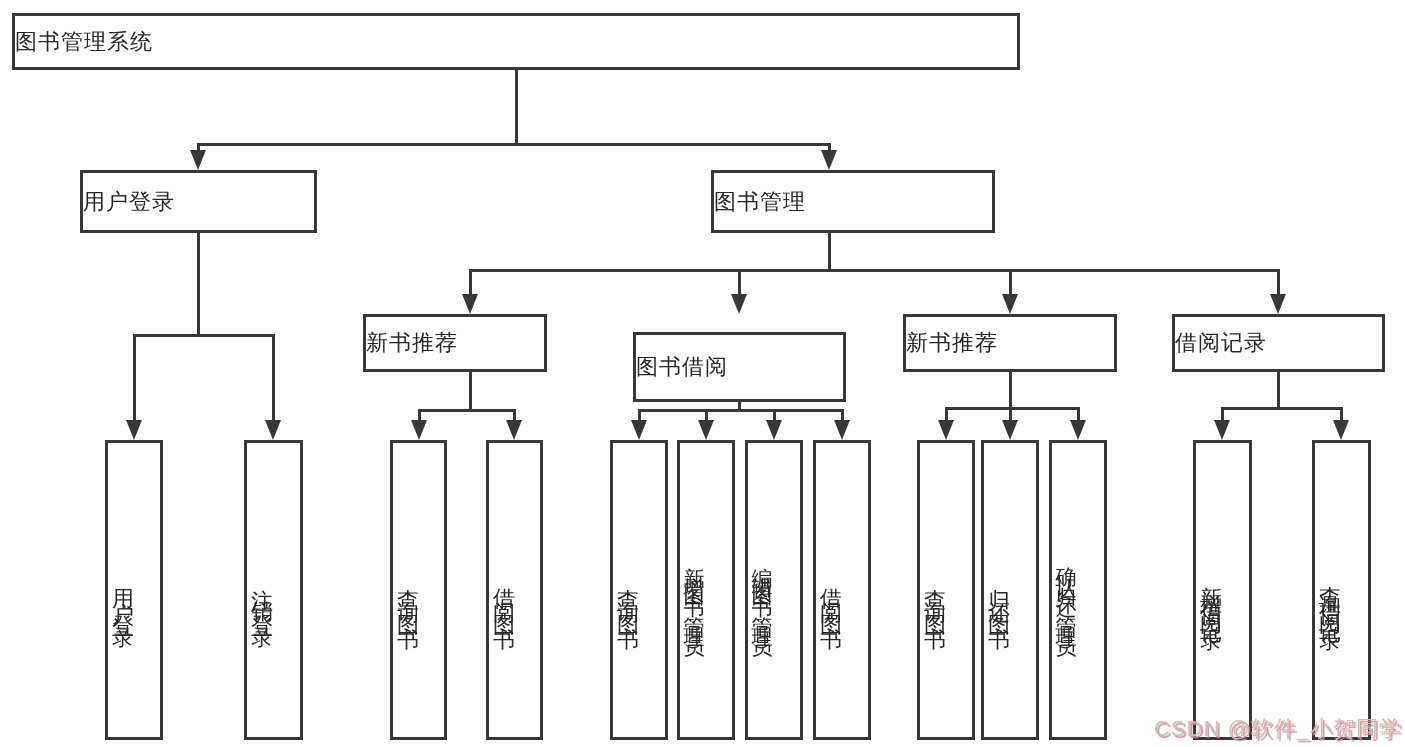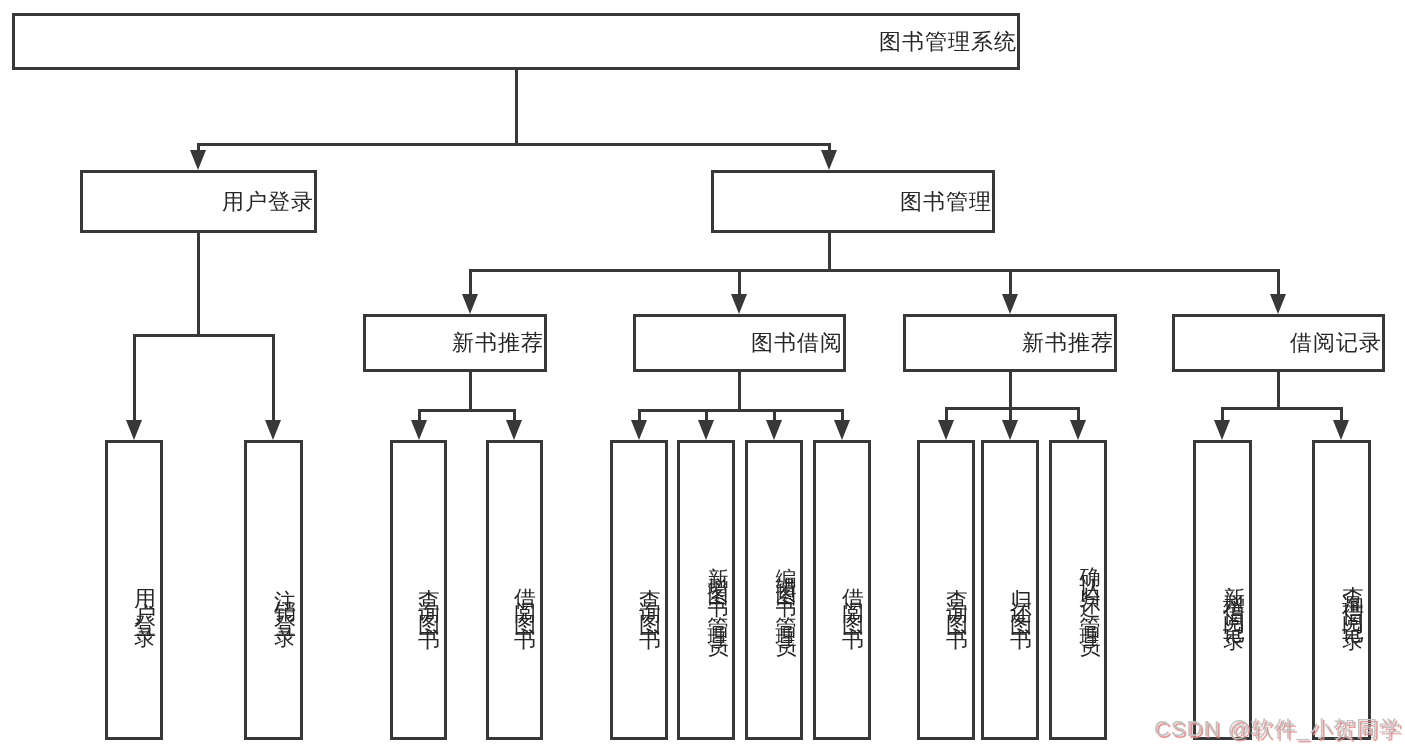--- a/index.html
+++ b/index.html
@@ -23,21 +23,21 @@
     shape-rendering: crispEdges;
   }
   #connectors .a { fill: var(--line, #383838); stroke: none; }
   .box {
     position: absolute;
     z-index: 1;
     border: 3px solid var(--line, #383838);
     background: #fff;
     display: flex;
     align-items: center;
-    justify-content: flex-end;
+    justify-content: flex-start;
     font-size: 22px;
     letter-spacing: 1px;
     color: var(--text, #262626);
   }
   .leaf { top: 440px; height: 300px; }
   .v { writing-mode: vertical-rl; text-orientation: mixed; letter-spacing: 13px; margin-bottom: -13px; }
   .v6 { letter-spacing: 9px; margin-bottom: -9px; }
   .v9 { letter-spacing: 10px; margin-bottom: -10px; font-size: 21px; }
   #watermark {
     position: absolute;
@@ -95,21 +95,21 @@
   <div class="box" style="left:80px;top:170px;width:237px;height:63px">
     <span>用户登录</span>
   </div>
   <div class="box" style="left:711px;top:170px;width:284px;height:63px">
     <span>图书管理</span>
   </div>
 
   <div class="box" style="left:363px;top:314px;width:184px;height:58px">
     <span>新书推荐</span>
   </div>
-  <div class="box" style="left:633px;top:314px;width:213px;height:58px">
+  <div class="box" style="left:633px;top:332px;width:213px;height:70px">
     <span>图书借阅</span>
   </div>
   <div class="box" style="left:903px;top:314px;width:214px;height:58px">
     <span>新书推荐</span>
   </div>
   <div class="box" style="left:1172px;top:314px;width:213px;height:58px">
     <span>借阅记录</span>
   </div>
 
   <div class="box leaf" style="left:105px;width:58px">

